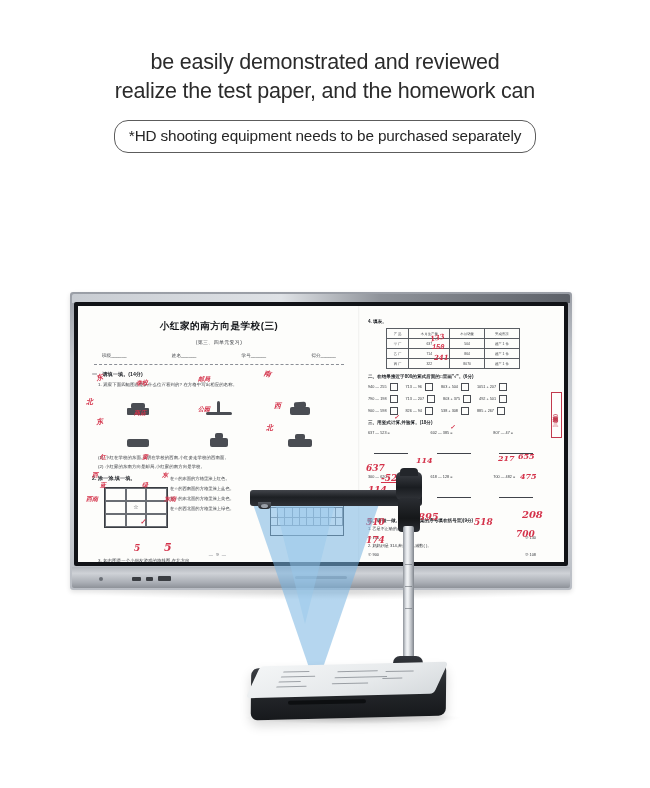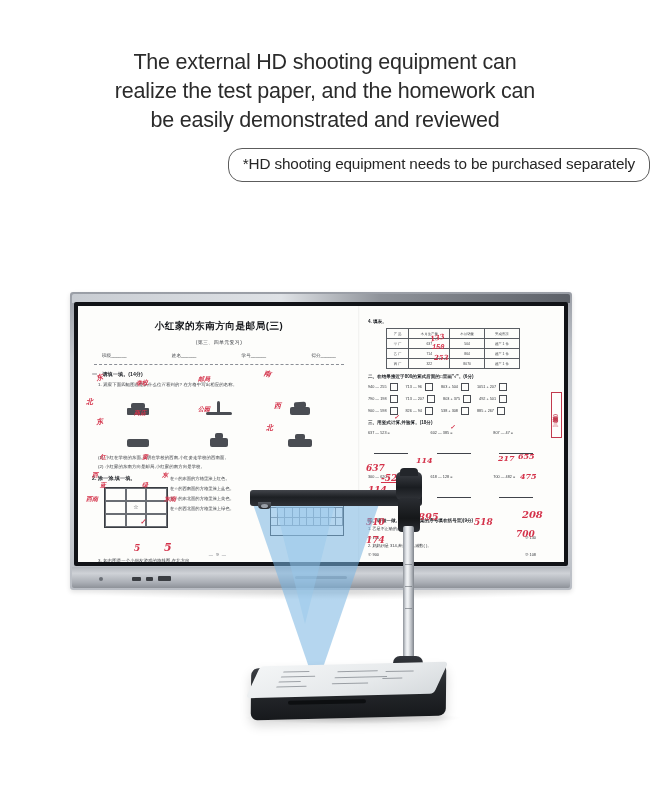--- a/index.html
+++ b/index.html
@@ -46,21 +46,21 @@
     width: 470px;
     letter-spacing: -0.2px;
   }
   .subhead-line {
     display: block;
     white-space: nowrap;
   }
 
   .note-wrap {
     display: flex;
-    justify-content: flex-end;
+    justify-content: center;
     margin-top: 14px;
   }
   .note-box {
     border: 1.2px solid #5c5c5c;
     border-radius: 14px;
     padding: 6px 14px 7px 14px;
     font-size: 15.3px;
     color: #262626;
     letter-spacing: -0.15px;
     white-space: nowrap;
@@ -538,23 +538,22 @@
   }
 </style>
 </head>
 <body>
 
 <div class="page">
 
   <div class="header">
 
     <div class="subhead">
-      <span class="subhead-line">The external HD shooting equipment can</span>
+      <span class="subhead-line">be easily demonstrated and reviewed</span>
       <span class="subhead-line">realize the test paper, and the homework can</span>
-      <span class="subhead-line">be easily demonstrated and reviewed</span>
     </div>
 
     <div class="note-wrap">
       <div class="note-box">*HD shooting equipment needs to be purchased separately</div>
     </div>
   </div>
 
   <div class="scene">
 
     <div class="panel-shadow"></div>
@@ -562,21 +561,21 @@
     <div class="display">
       <div class="display-outer"></div>
       <div class="display-topstrip"></div>
 
       <div class="display-bezel">
         <div class="display-screen">
 
           <div class="paper">
 
             <div class="page-left">
-              <div class="paper-title">小红家的东南方向是邮局(三)</div>
+              <div class="paper-title">小红家的南方向是学校(三)</div>
               <div class="paper-sub">(第三、四单元复习)</div>
 
               <div class="fields">
                 <span class="field">
                     <span>班级______</span>
                   </span>
                 <span class="field">
                     <span>姓名______</span>
                   </span>
                 <span class="field">
@@ -831,21 +830,21 @@
               <div class="r-line">2. 妈妈积是 314,差是 156,减数(      )。</div>
               <div class="opt-row">
                 <span>① 900</span>
                 <span>② 108</span>
               </div>
 
               <div class="vstamp">拓展卷(三)</div>
 
               <i class="ink" style="left:72px;top:28px;font-size:7px;transform:rotate(-12deg);">133</i>
               <i class="ink" style="left:74px;top:38px;font-size:7px;font-family:Liberation Mono, monospace;">150</i>
-              <i class="ink" style="left:76px;top:48px;font-size:7px;">253</i>
+              <i class="ink" style="left:76px;top:48px;font-size:7px;">241</i>
               <i class="ink" style="left:36px;top:108px;font-size:6px;">✓</i>
               <i class="ink" style="left:92px;top:118px;font-size:6px;">✓</i>
               <i class="ink" style="left:58px;top:150px;font-size:8px;">114</i>
               <i class="ink" style="left:8px;top:158px;font-size:9px;">637</i>
               <i class="ink" style="left:23px;top:168px;font-size:9px;text-decoration:underline;">-523</i>
               <i class="ink" style="left:10px;top:180px;font-size:9px;">114</i>
               <i class="ink" style="left:92px;top:148px;font-size:8px;margin-left:48px;">217</i>
               <i class="ink" style="left:160px;top:146px;font-size:8px;">655</i>
               <i class="ink" style="left:162px;top:166px;font-size:8px;">475</i>
               <i class="ink" style="left:60px;top:206px;font-size:10px;">895</i>

